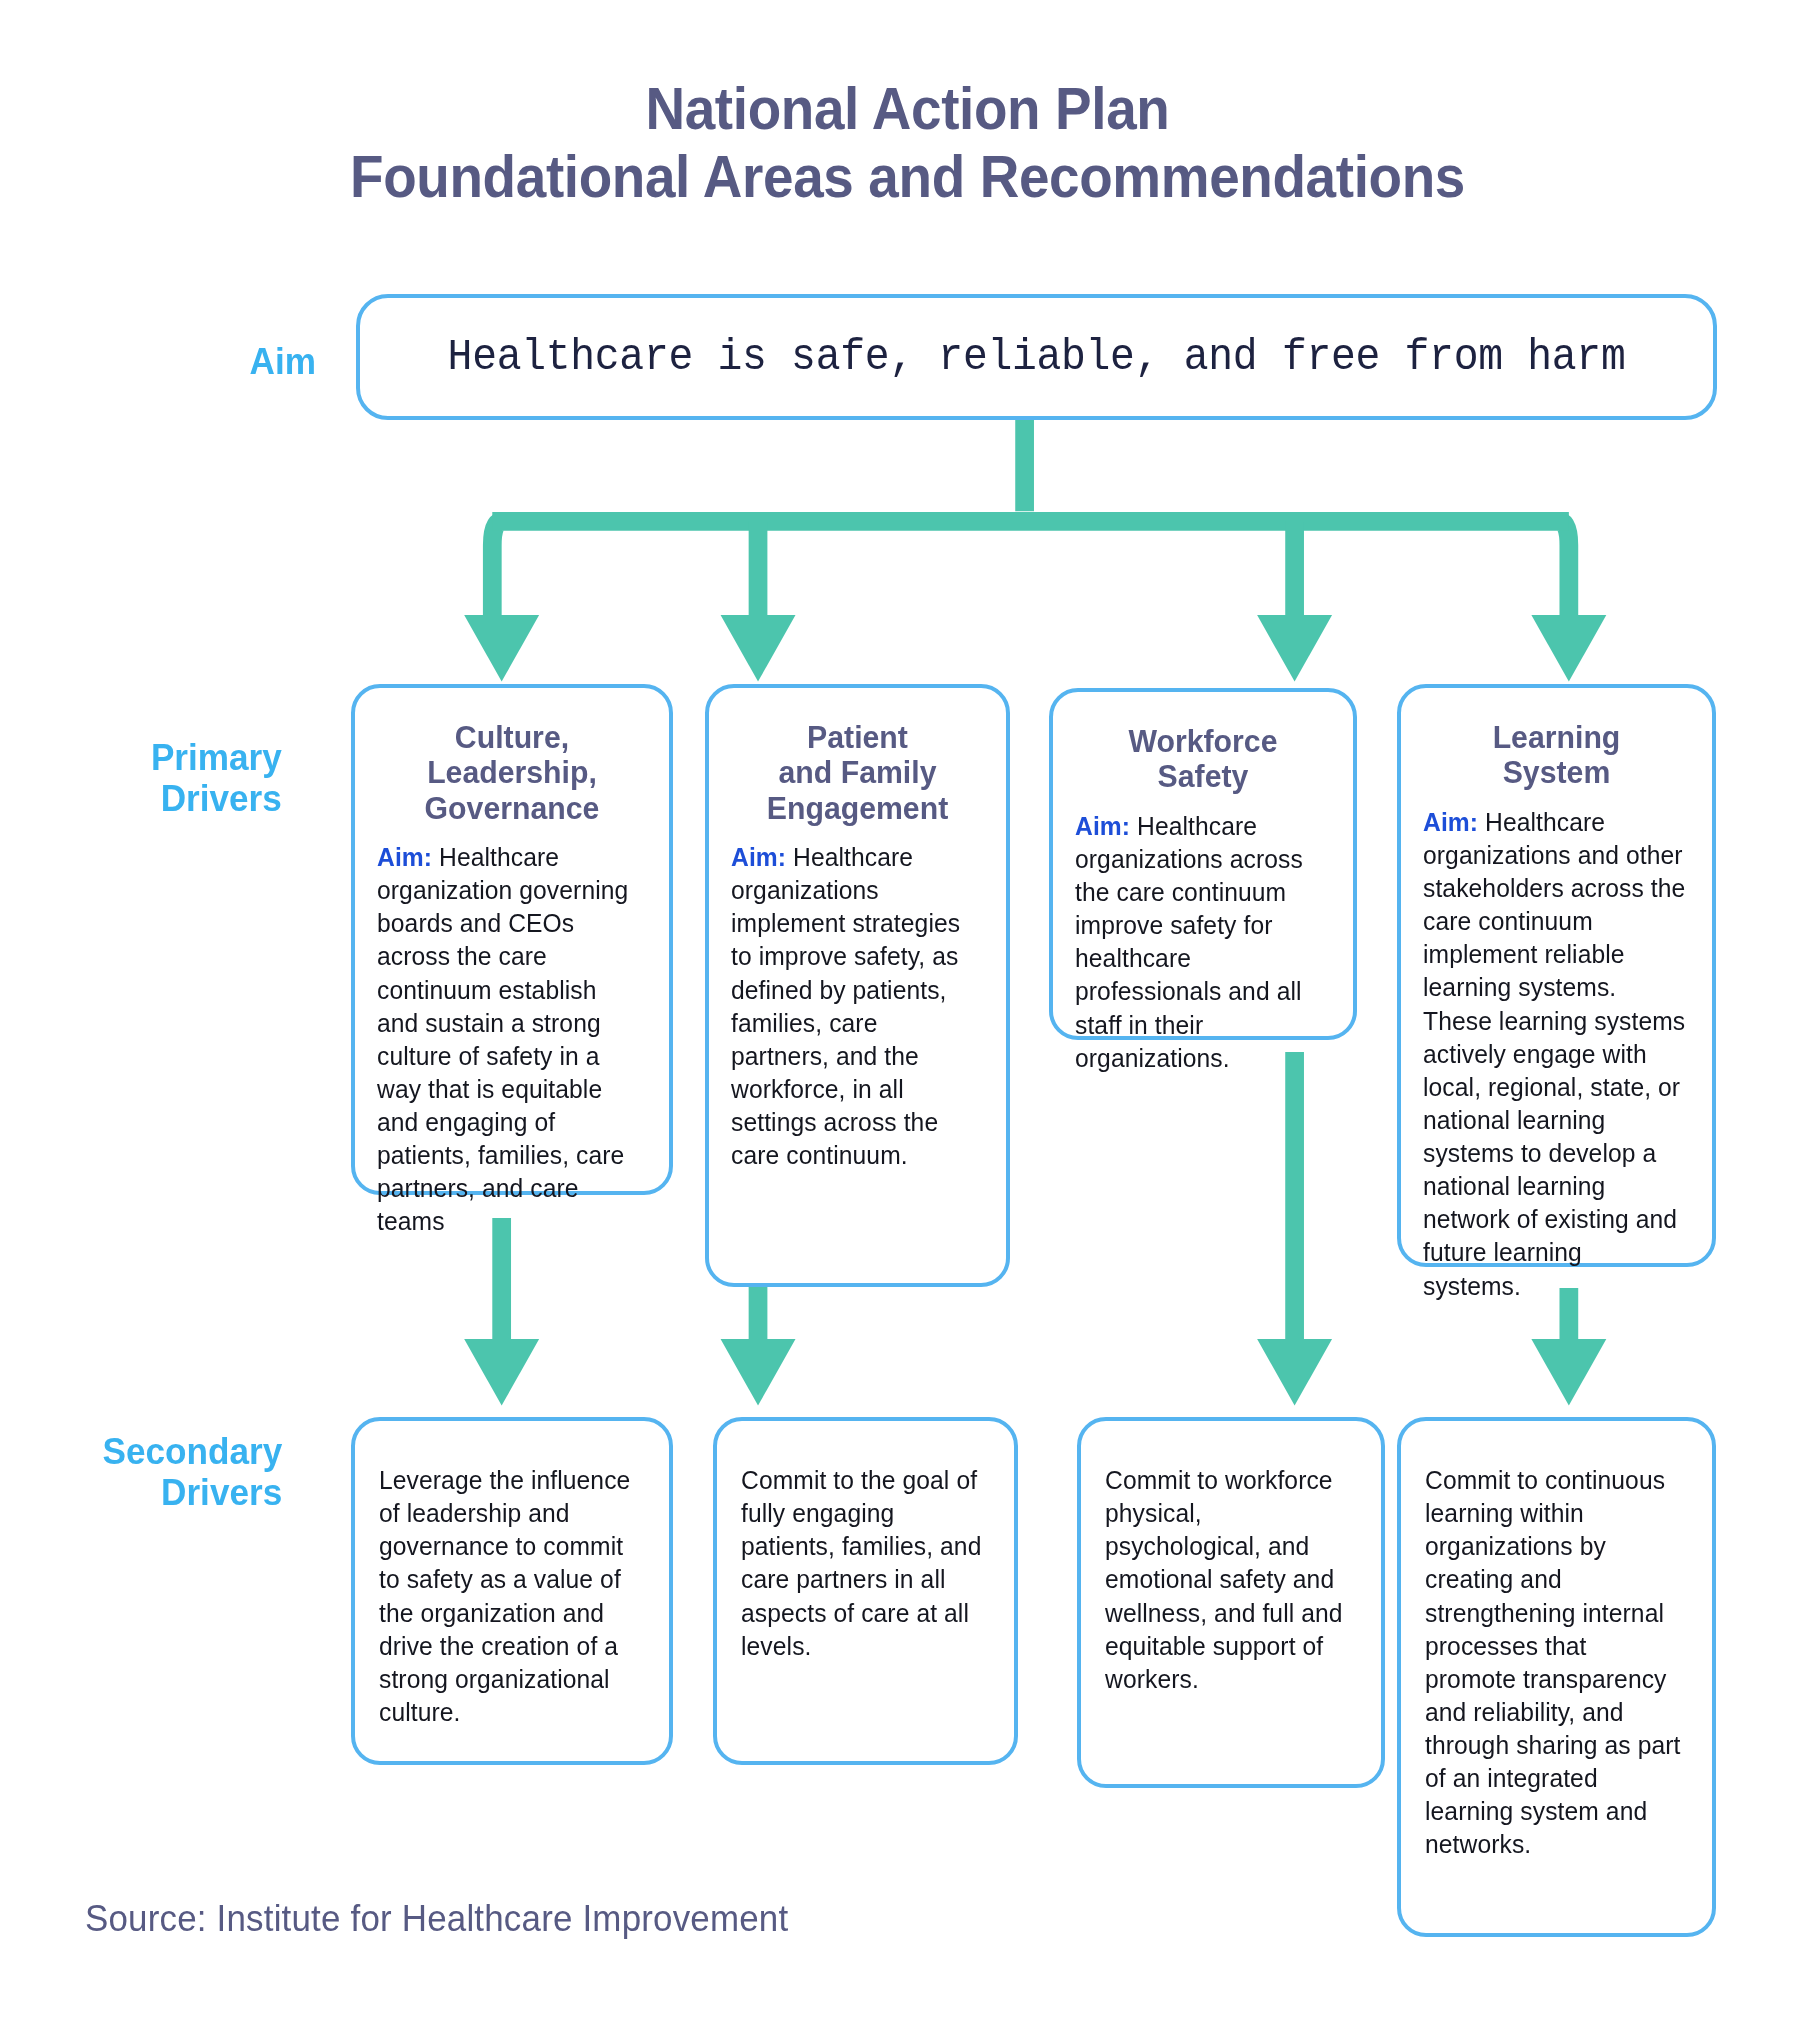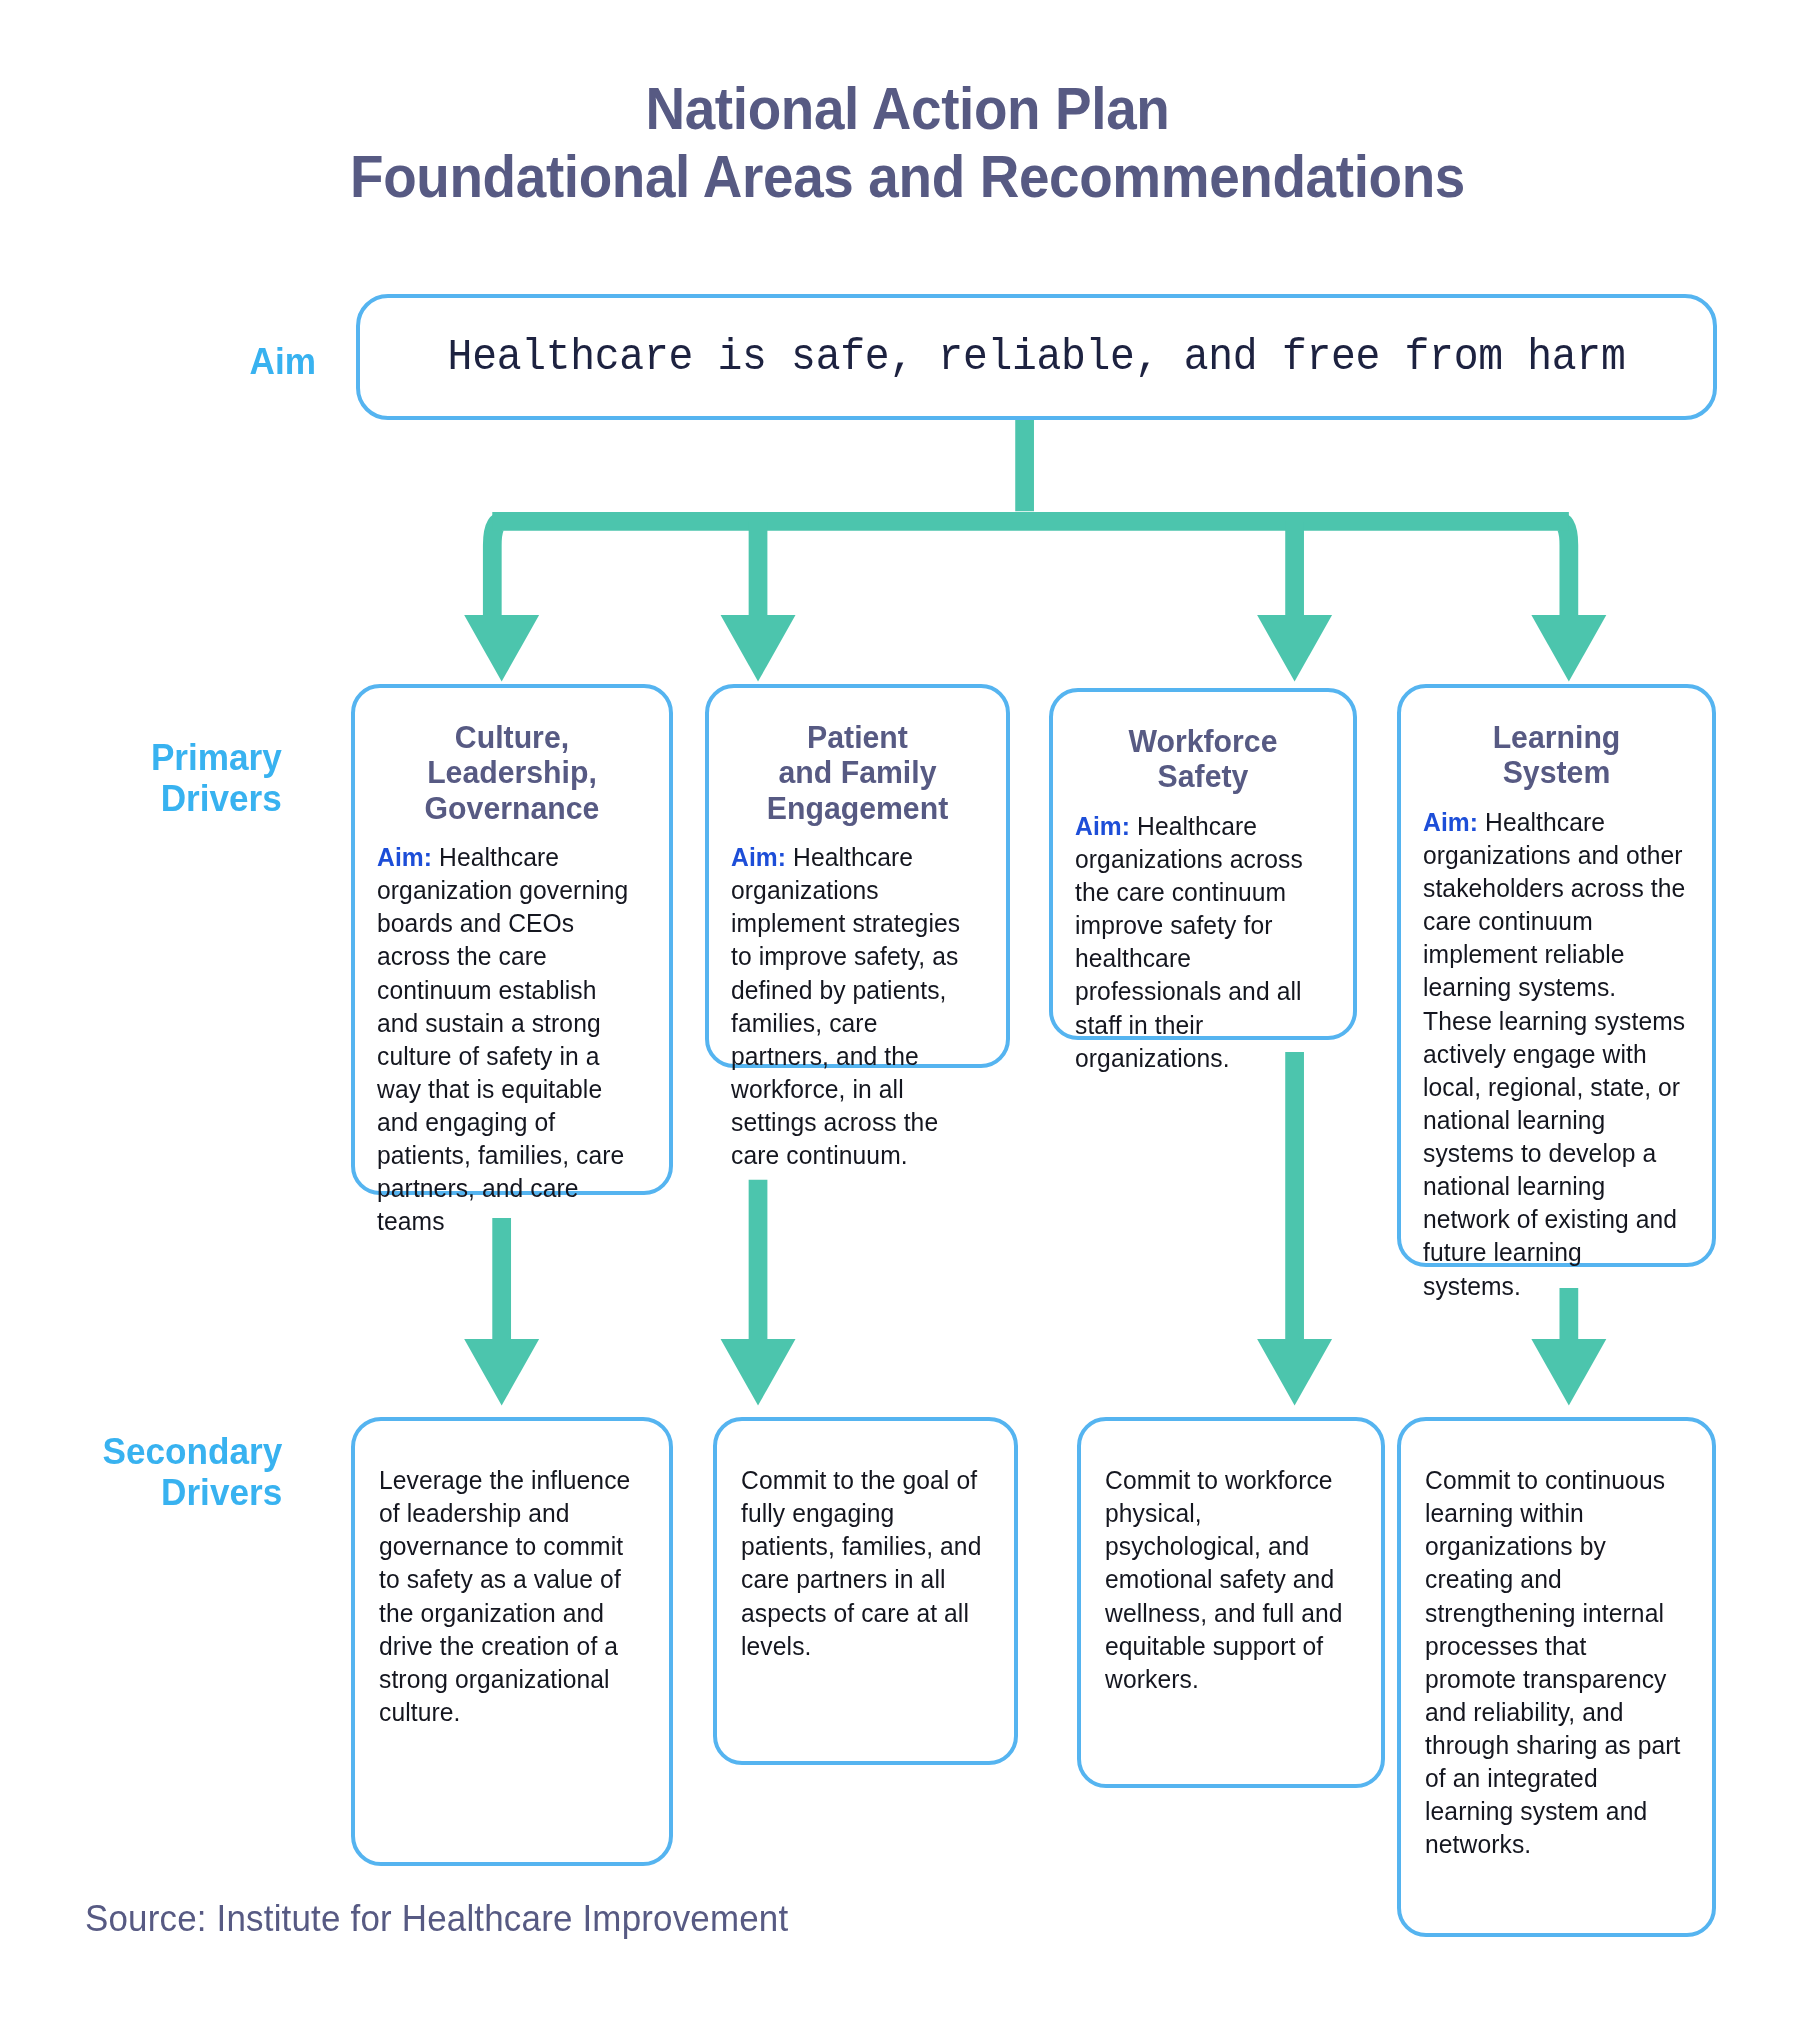--- a/index.html
+++ b/index.html
@@ -100,28 +100,28 @@
     line-height: 1.325;
     text-align: left;
     letter-spacing: 0.1px;
     transform: scaleX(0.985);
     transform-origin: 0 0;
   }
   .body-text b { font-weight: bold; color: #1d4ed8; }
 
   
   #p1 { left: 351px;  top: 684px;  width: 322px; height: 511px; }
-  #p2 { left: 705px;  top: 684px;  width: 305px; height: 384px; }
+  #p2 { left: 705px;  top: 684px;  width: 305px; height: 603px; }
   #p3 { left: 1049px; top: 688px;  width: 308px; height: 352px; }
   #p4 { left: 1397px; top: 684px;  width: 319px; height: 583px; }
 
   
   .scard { padding: 43px 24px 17px 24px; }
 
-  #s1 { left: 351px;  top: 1417px; width: 322px; height: 449px; border-radius: 30px; }
+  #s1 { left: 351px;  top: 1417px; width: 322px; height: 348px; }
   #s2 { left: 705px;  top: 1417px; width: 305px; height: 348px; margin-left: 8px; }
   #s3 { left: 1049px; top: 1417px; width: 308px; height: 371px; margin-left: 28px; }
   #s4 { left: 1397px; top: 1417px; width: 319px; height: 520px; }
 
   
   #connectors {
     position: absolute;
     left: 0; top: 0;
     width: 1815px; height: 2018px;
     pointer-events: none;

